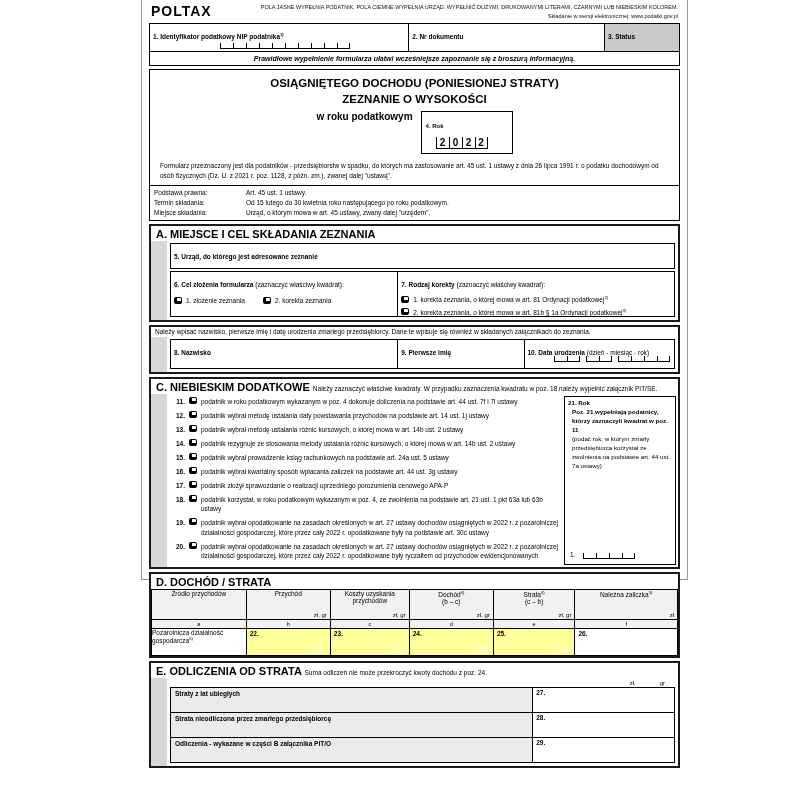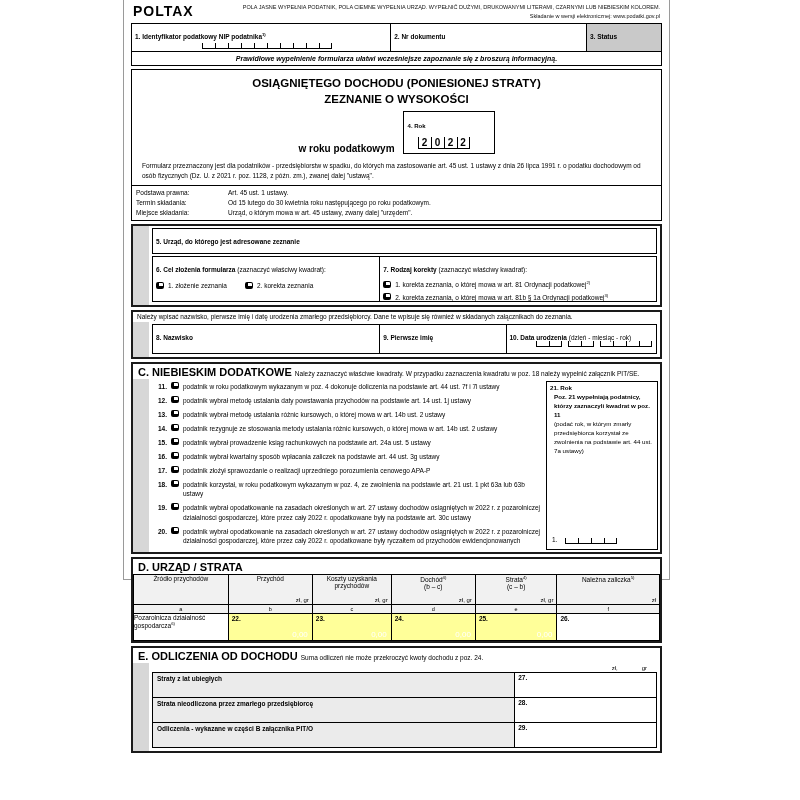--- a/index.html
+++ b/index.html
@@ -1,17 +1,17 @@
 <!DOCTYPE html>
 <html><head>
 <meta charset="utf-8">
 <style>
   * { margin:0; padding:0; box-sizing:border-box; }
   html,body { width:800px; height:800px; background:#ffffff; font-family:"Liberation Sans", sans-serif; color:#000; }
-  .sheet { position:absolute; left:123px; top:0; width:547px; height:580px;
+  .sheet { position:absolute; left:141px; top:0; width:547px; height:580px;
            border-left:1px solid #9a9a9a; border-right:1px solid #9a9a9a; border-bottom:1px solid #9a9a9a;
            padding:2px 7px 0 7px; }
   
   .tophdr { display:flex; justify-content:space-between; align-items:flex-start; padding:1px 2px 2px 2px; }
   .logo { font-size:14px; font-weight:bold; letter-spacing:1px; }
   .notices { text-align:right; font-size:5.5px; line-height:1.6; color:#111; }
   
   .toprow { display:flex; border:1px solid #000; height:29px; }
   .topcell { border-right:1px solid #000; padding:1px 3px; position:relative; }
   .topcell:last-child { border-right:none; }
@@ -24,21 +24,21 @@
   .comb i:last-child { border-right:1px solid #000; }
   .comb.digits i { height:12px; font-weight:bold; font-size:10px; line-height:12px; text-align:center; }
   .comb.gap { margin-right:6px; }
   .nipcomb { position:absolute; bottom:2px; left:70px; }
   
   .noticebar { border:1px solid #000; border-top:none; text-align:center; font-size:7px; font-weight:bold; font-style:italic; padding:3px 0; }
   
   .titlebox { border:1px solid #000; margin-top:3px; padding:5px 10px 5px 10px; }
   .formcode { font-size:13px; font-weight:bold; }
   .ttl { text-align:center; font-size:11.5px; font-weight:bold; line-height:1.4; }
-  .yearrow { display:flex; justify-content:center; align-items:flex-end; gap:8px; margin-top:4px; }
+  .yearrow { display:flex; justify-content:center; align-items:flex-start; gap:8px; margin-top:4px; }
   .yearlbl { font-size:10px; font-weight:bold; }
   .yearbox { border:1px solid #000; width:92px; padding:2px 4px 3px 4px; background:#fff; }
   .yearbox .flabel { font-size:6px; }
   .yearbox .comb { margin-left:10px; margin-top:1px; }
   .desc { font-size:6.5px; line-height:1.5; margin-top:7px; }
   
   .legalbox { border:1px solid #000; border-top:none; padding:2px 4px; }
   .legalrow { display:flex; font-size:6.5px; line-height:1.55; }
   .legalrow .ll { width:92px; flex:none; }
   
@@ -165,20 +165,21 @@
       <span class="ll">Termin składania:</span>
         <span>Od 15 lutego do 30 kwietnia roku następującego po roku podatkowym.</span>
     </div>
     <div class="legalrow">
       <span class="ll">Miejsce składania:</span>
         <span>Urząd, o którym mowa w art. 45 ustawy, zwany dalej "urzędem".</span>
     </div>
   </div>
 
   <div class="section">
+    <div class="sechead">A. MIEJSCE I CEL SKŁADANIA ZEZNANIA</div>
     <div class="secbody">
       <div class="strip"></div>
       <div class="seccontent">
         <div class="fieldbox f5">
           <span class="flabel">5. Urząd, do którego jest adresowane zeznanie</span>
         </div>
         <div class="a67">
           <div class="fieldbox f6">
             <span class="flabel"><span>6. Cel złożenia formularza</span> <span class="hint">(zaznaczyć właściwy kwadrat):</span></span>
             <div class="optrow">
@@ -306,21 +307,21 @@
               <i></i>
               <i></i>
               <i></i>
             </span>
         </div>
       </div>
     </div>
   </div>
 
   <div class="section">
-    <div class="sechead">D. URZĄD / STRATA</div>
+    <div class="sechead">D. DOCHÓD / STRATA</div>
     <table class="dtable">
       <tbody>
           <tr>
         <th class="dth colA"><span>Źródło przychodów</span><span class="unit"></span></th>
         <th class="dth colB"><span>Przychód</span><span class="unit">zł,  gr</span></th>
         <th class="dth colC"><span>Koszty uzyskania przychodów</span><span class="unit">zł,  gr</span></th>
         <th class="dth colD"><span>Dochód</span><sup>4)</sup><br><span>(b – c)</span><span class="unit">zł,  gr</span></th>
         <th class="dth colE"><span>Strata</span><sup>4)</sup><br><span>(c – b)</span><span class="unit">zł,  gr</span></th>
         <th class="dth colF"><span>Należna zaliczka</span><sup>5)</sup><span class="unit">zł</span></th>
       </tr>
@@ -353,21 +354,21 @@
         <td class="dcell">
               <span class="num">26.</span>
               <span class="val"></span>
             </td>
       </tr>
     </tbody>
       </table>
   </div>
 
   <div class="section">
-    <div class="sechead"><span>E. ODLICZENIA OD DOCHODU</span> <span class="note">Suma odliczeń nie może przekroczyć kwoty dochodu z poz. 24.</span></div>
+    <div class="sechead"><span>E. ODLICZENIA OD STRATA</span> <span class="note">Suma odliczeń nie może przekroczyć kwoty dochodu z poz. 24.</span></div>
     <div class="secbody">
       <div class="strip"></div>
       <div class="seccontent">
         <div class="eunit"><span>zł,</span><span>gr</span></div>
         <div class="erow">
           <div class="elbl">Straty z lat ubiegłych</div>
           <div class="eval">
               <span class="num">27.</span>
               <span class="val"></span>
             </div>

